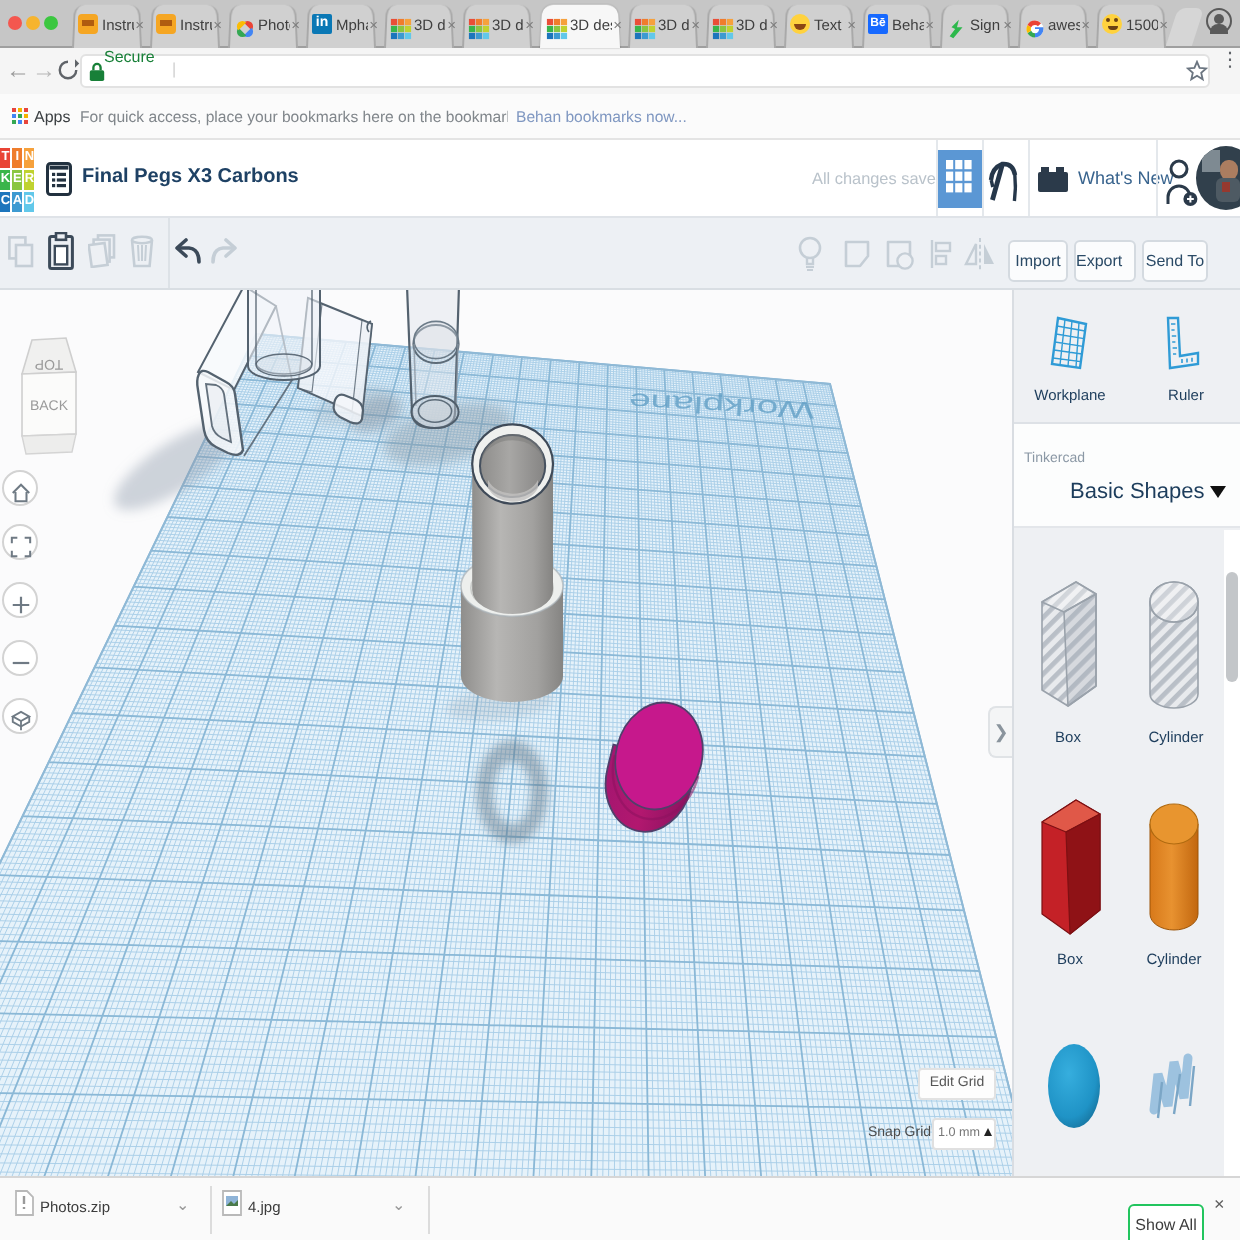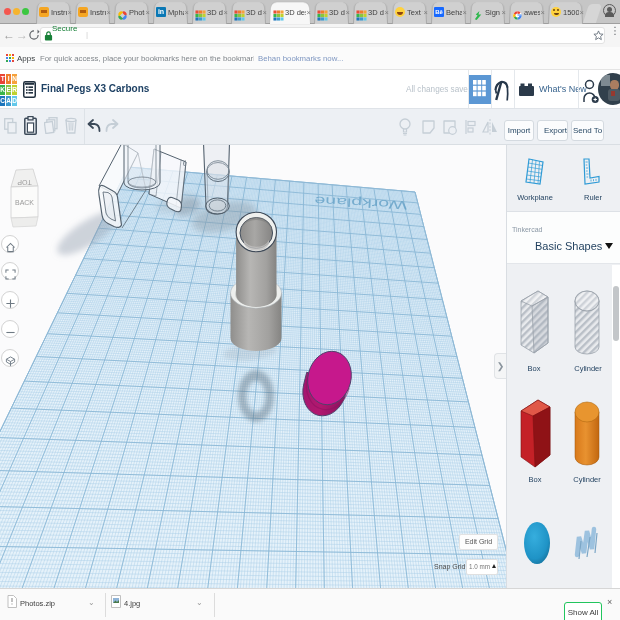--- a/index.html
+++ b/index.html
@@ -343,21 +343,21 @@
       <path d="M2 1 V15" stroke="#c5ced6" stroke-width="1.2"></path>
       <rect x="4" y="2.5" width="7" height="4" fill="none" stroke="#c5ced6" stroke-width="1.2"></rect>
       <rect x="4" y="9" width="5" height="4" fill="none" stroke="#c5ced6" stroke-width="1.2"></rect>
     </svg>
 <svg class="abs" style="left:482px;top:9px;" width="16" height="18" viewBox="0 0 16 18">
       <path d="M8 1 V17" stroke="#c5ced6" stroke-width="1" stroke-dasharray="2 1.4"></path>
       <path d="M6 4 L6 14 L1 14 Z" fill="none" stroke="#c5ced6" stroke-width="1.2"></path>
       <path d="M10 4 L10 14 L15 14 Z" fill="#c5ced6"></path>
     </svg>
 <div class="abs" style="left:504px;top:11px;width:30px;height:21px;background:#fbfcfd;border:1px solid #d4dae0;border-radius:3px;font-size:8px;color:#2a4a66;text-align:center;line-height:19px;">Import</div>
-<div class="abs" style="left:537px;top:11px;width:31px;height:21px;background:#fbfcfd;border:1px solid #d4dae0;border-radius:3px;font-size:8px;color:#2a4a66;text-align:right;line-height:19px;">Export</div>
+<div class="abs" style="left:537px;top:11px;width:31px;height:21px;background:#fbfcfd;border:1px solid #d4dae0;border-radius:3px;font-size:8px;color:#2a4a66;text-align:left;line-height:19px;">Export</div>
 <div class="abs" style="left:571px;top:11px;width:33px;height:21px;background:#fbfcfd;border:1px solid #d4dae0;border-radius:3px;font-size:8px;color:#2a4a66;text-align:center;line-height:19px;">Send To</div>
 </div>
 <div class="abs" style="left:0;top:145px;width:506px;height:443px;background:#fbfbfc;overflow:hidden;">
 <svg class="abs" style="left:0;top:0;" width="506" height="443" viewBox="0 0 506 443">
 <defs>
 <linearGradient id="gcyl" x1="0" y1="0" x2="1" y2="0">
           <stop offset="0" stop-color="#8f8e8c"></stop>
           <stop offset="0.35" stop-color="#b7b6b4"></stop>
           <stop offset="0.75" stop-color="#a2a19f"></stop>
           <stop offset="1" stop-color="#858482"></stop>

